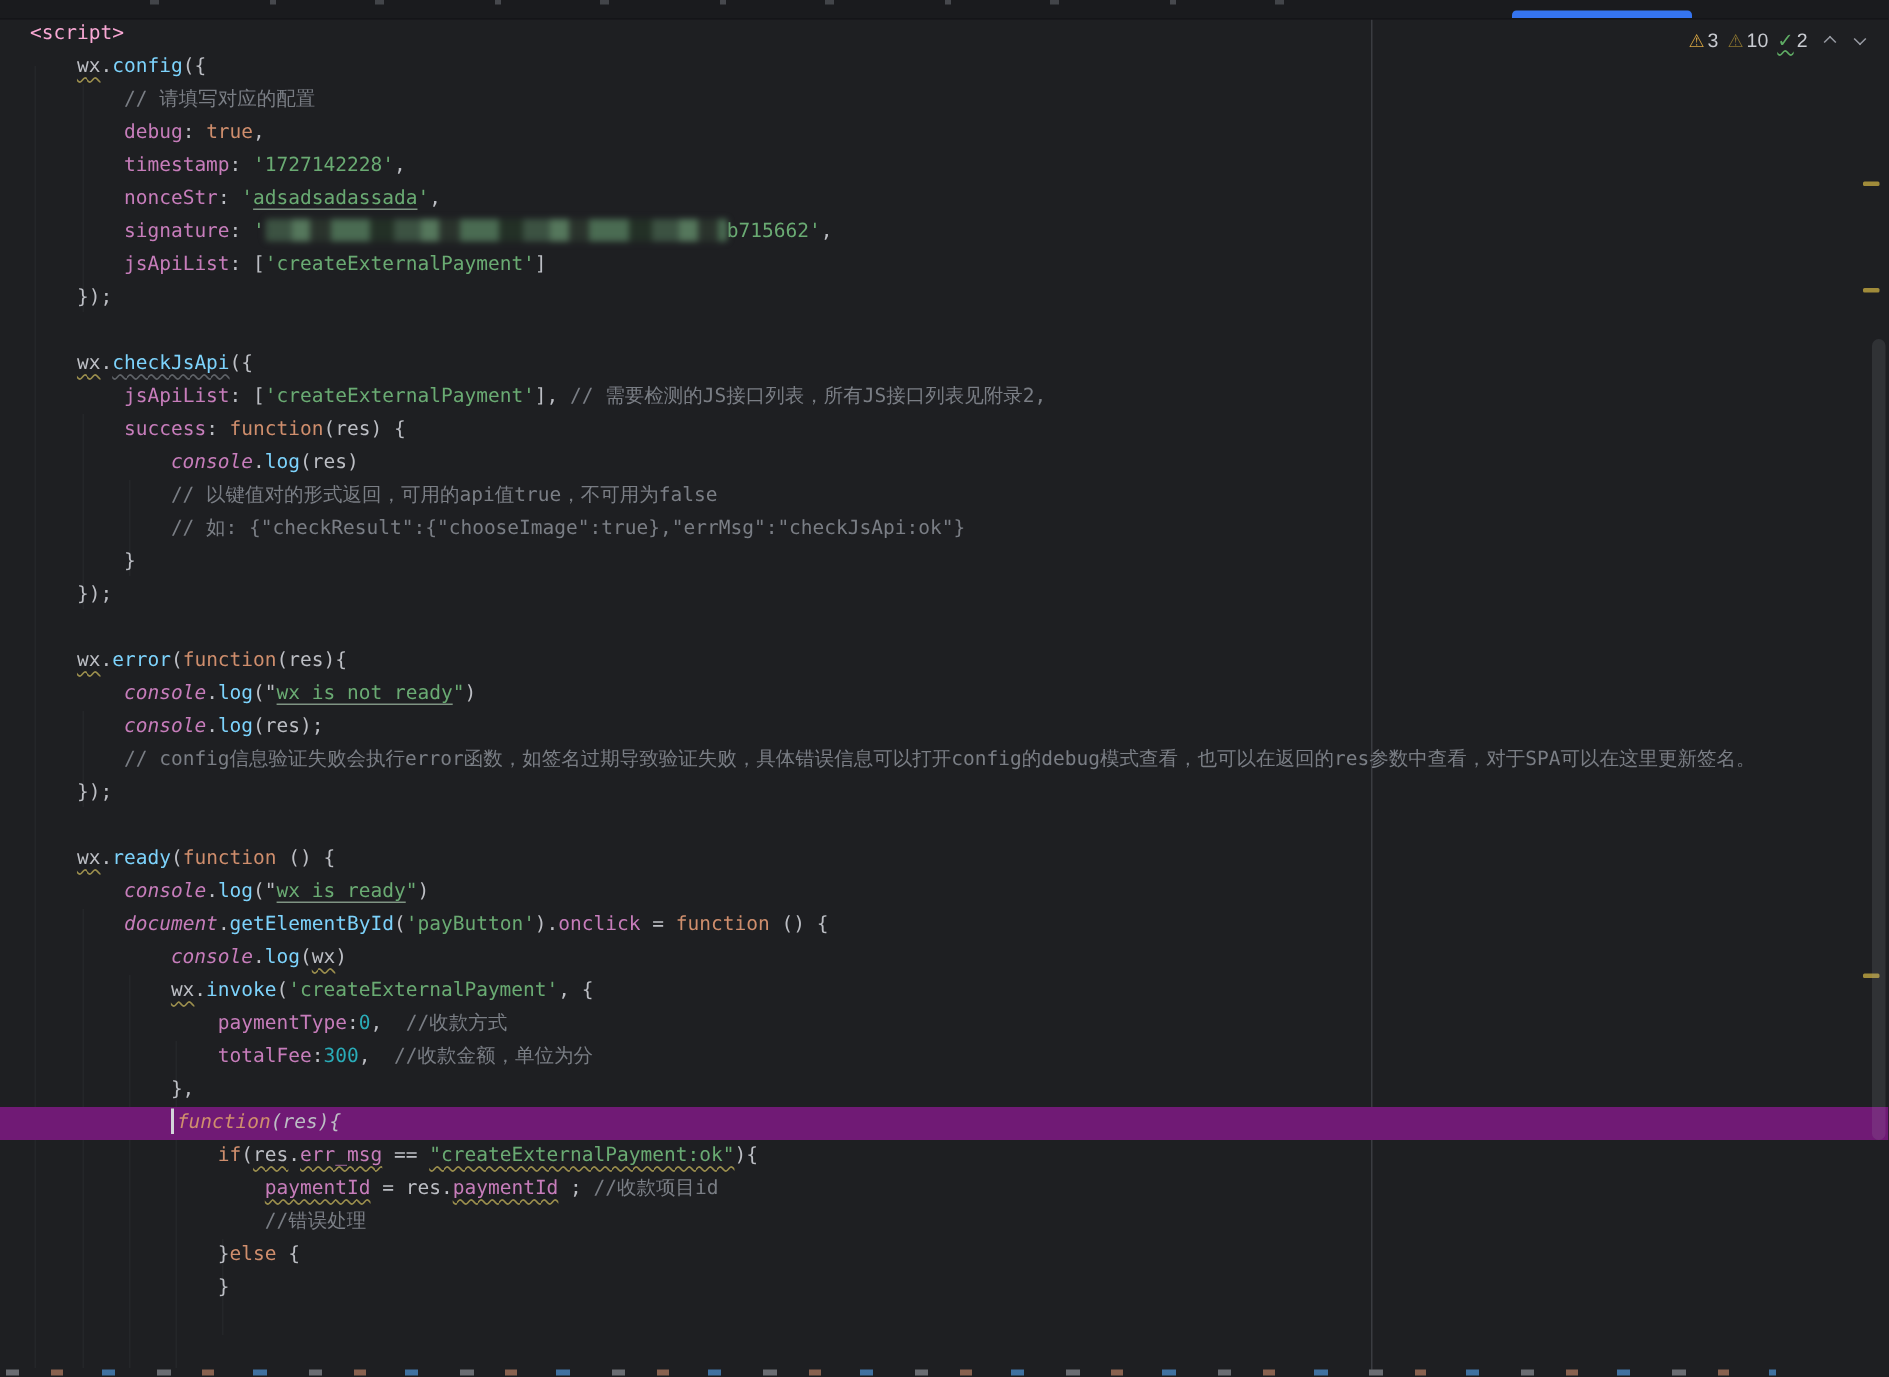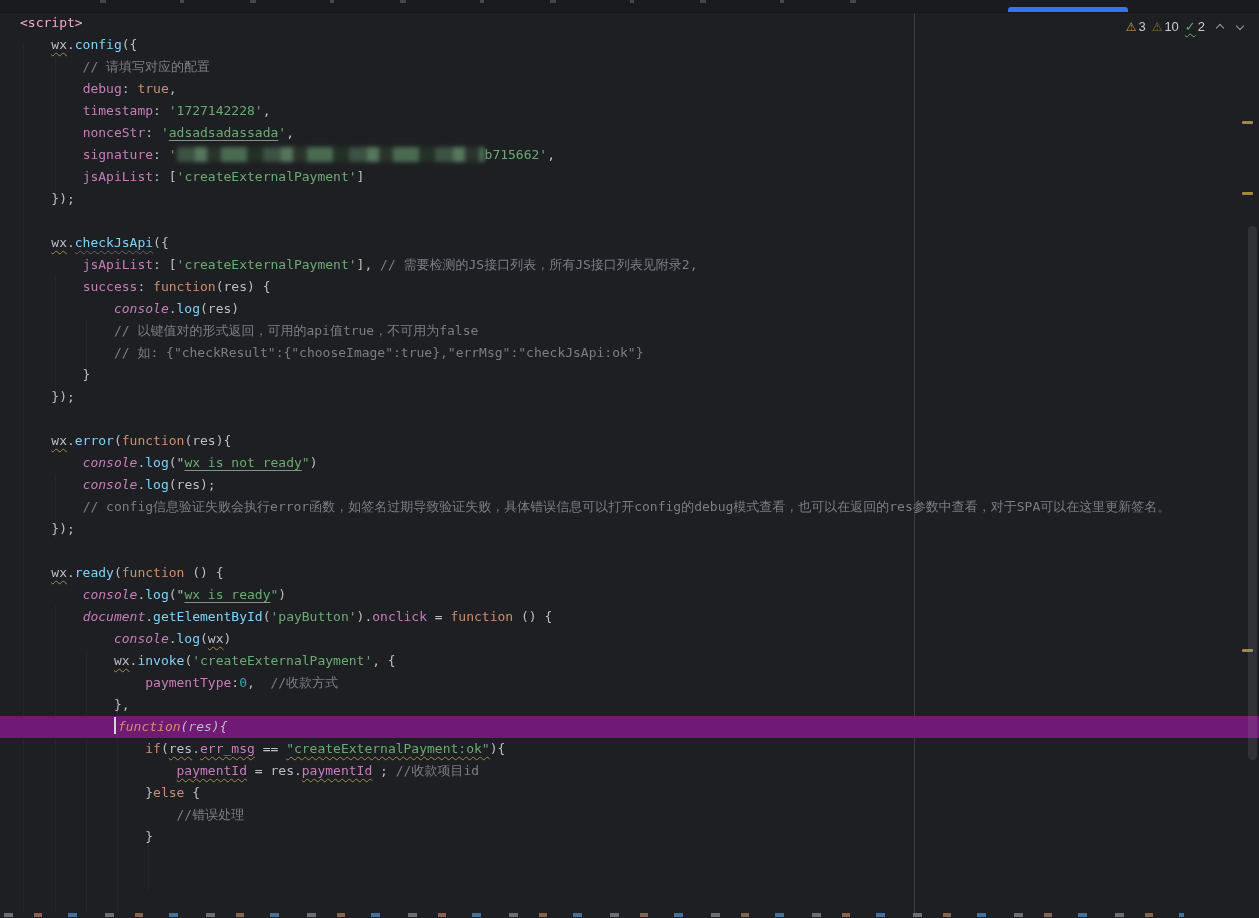--- a/index.html
+++ b/index.html
@@ -117,26 +117,27 @@
     <div class="line"><span class="d">        </span><span class="it">console</span><span class="d">.</span><span class="fn">log</span><span class="d">(res);</span></div>
     <div class="line"><span class="d">        </span><span class="cm">// config信息验证失败会执行error函数，如签名过期导致验证失败，具体错误信息可以打开config的debug模式查看，也可以在返回的res参数中查看，对于SPA可以在这里更新签名。</span></div>
     <div class="line"><span class="d">    });</span></div>
     <div class="line"></div>
     <div class="line"><span class="d">    </span><span class="d uw">wx</span><span class="d">.</span><span class="fn">ready</span><span class="d">(</span><span class="kw">function</span><span class="d"> () {</span></div>
     <div class="line"><span class="d">        </span><span class="it">console</span><span class="d">.</span><span class="fn">log</span><span class="d">("</span><span class="st ut">wx is ready</span><span class="st">"</span><span class="d">)</span></div>
     <div class="line"><span class="d">        </span><span class="it">document</span><span class="d">.</span><span class="fn">getElementById</span><span class="d">(</span><span class="st">'payButton'</span><span class="d">).</span><span class="pr">onclick</span><span class="d"> = </span><span class="kw">function</span><span class="d"> () {</span></div>
     <div class="line"><span class="d">            </span><span class="it">console</span><span class="d">.</span><span class="fn">log</span><span class="d">(</span><span class="d uw">wx</span><span class="d">)</span></div>
     <div class="line"><span class="d">            </span><span class="d uw">wx</span><span class="d">.</span><span class="fn">invoke</span><span class="d">(</span><span class="st">'createExternalPayment'</span><span class="d">, {</span></div>
     <div class="line"><span class="d">                </span><span class="pr">paymentType</span><span class="d">:</span><span class="nu">0</span><span class="d">,  </span><span class="cm">//收款方式</span></div>
+    <div class="line"><span class="d">                </span><span class="pr">totalFee</span><span class="d">:</span><span class="nu">300</span><span class="d">,  </span><span class="cm">//收款金额，单位为分</span></div>
     <div class="line"><span class="d">            },</span></div>
     <div class="line current"><span class="d">            </span><span class="caret"></span><span class="kw">function</span><span class="d">(res){</span></div>
     <div class="line"><span class="d">                </span><span class="kw">if</span><span class="d">(</span><span class="d uw">res</span><span class="d">.</span><span class="pr uw">err_msg</span><span class="d"> == </span><span class="st uw">"createExternalPayment:ok"</span><span class="d">){</span></div>
     <div class="line"><span class="d">                    </span><span class="pr uw">paymentId</span><span class="d"> = res.</span><span class="pr uw">paymentId</span><span class="d"> ; </span><span class="cm">//收款项目id</span></div>
+    <div class="line"><span class="cm">                    //错误处理</span></div>
     <div class="line"><span class="d">                }</span><span class="kw">else</span><span class="d"> {</span></div>
-    <div class="line"><span class="cm">                    //错误处理</span></div>
     <div class="line"><span class="d">                }</span></div>
   </div>
 
 <div class="bottom-clip"></div>
 
 <div class="tabstrip">
   <div class="frag" style="left:100px;width:780px;"></div>
   <div class="active-tab-ind"></div>
 </div>
 

